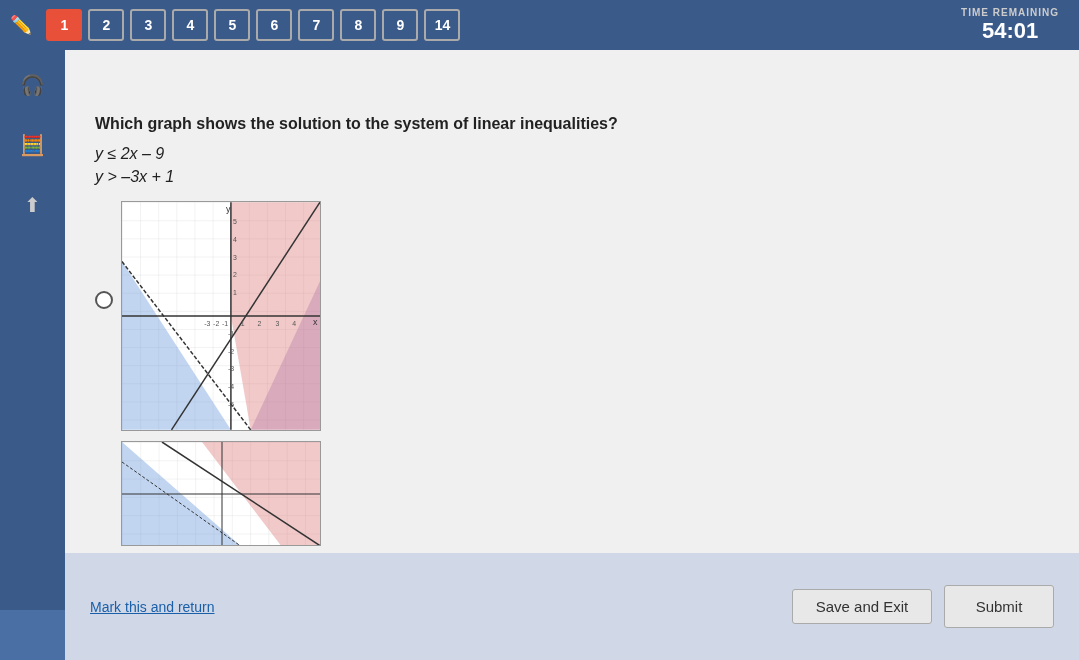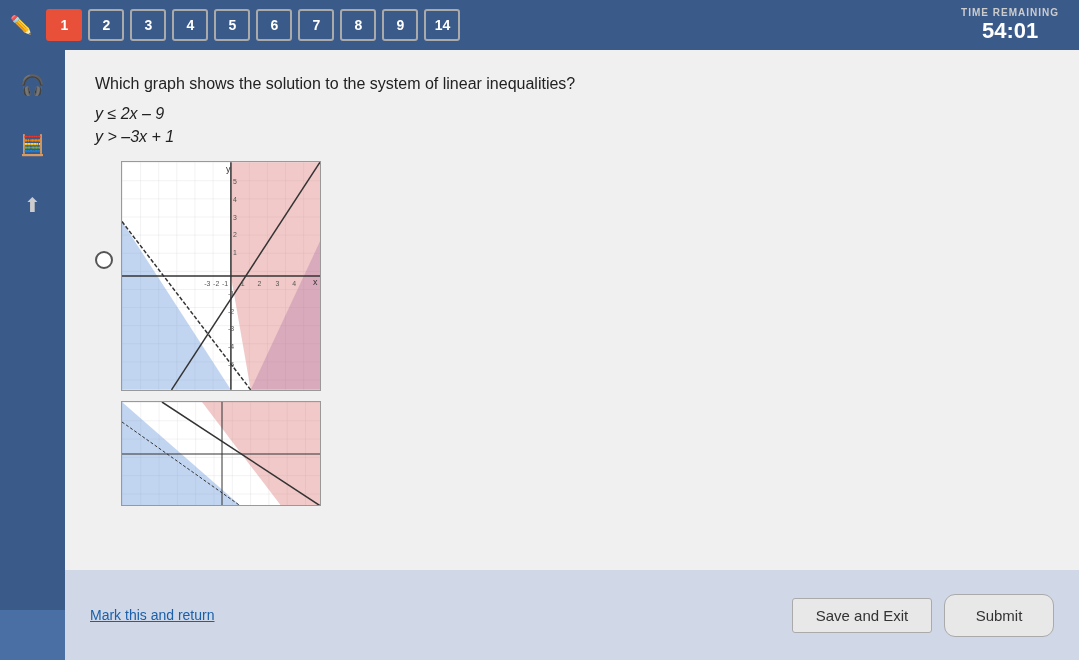--- a/index.html
+++ b/index.html
@@ -105,23 +105,24 @@
       left: 65px;
       top: 50px;
       right: 0;
       bottom: 50px;
       background: #f0f0f0;
       padding: 25px 30px 20px 30px;
     }
 
     .question-text {
       font-size: 16px;
-      font-weight: normal;
+      font-weight: bold;
       color: #222;
       margin-bottom: 12px;
+      margin-top: 40px;
     }
 
     .inequality {
       font-size: 16px;
       color: #222;
       margin-bottom: 5px;
       font-style: italic;
     }
 
     .graphs-area {
@@ -160,21 +161,21 @@
       width: 100%;
       height: 100%;
     }
 
     
     .bottom-bar {
       position: absolute;
       bottom: 0;
       left: 65px;
       right: 0;
-      height: 90px;
+      height: 107px;
       background: #d0d8e8;
       display: flex;
       align-items: center;
       justify-content: space-between;
       padding: 0 25px;
     }
 
     .mark-return-link {
       color: #1a5fa8;
       text-decoration: underline;
@@ -215,21 +216,21 @@
       content: ' ▶';
     }
 
     .btn-submit {
       background: #e8e8e8;
       border: 1px solid #aaa;
       color: #333;
       padding: 12px 22px;
       font-size: 15px;
       cursor: pointer;
-      border-radius: 11px;
+      border-radius: 3px;
       min-width: 110px;
     }
 
     
     .graph-container-partial {
       width: 200px;
       height: 105px;
       border: 1px solid #999;
       background: white;
       position: relative;

